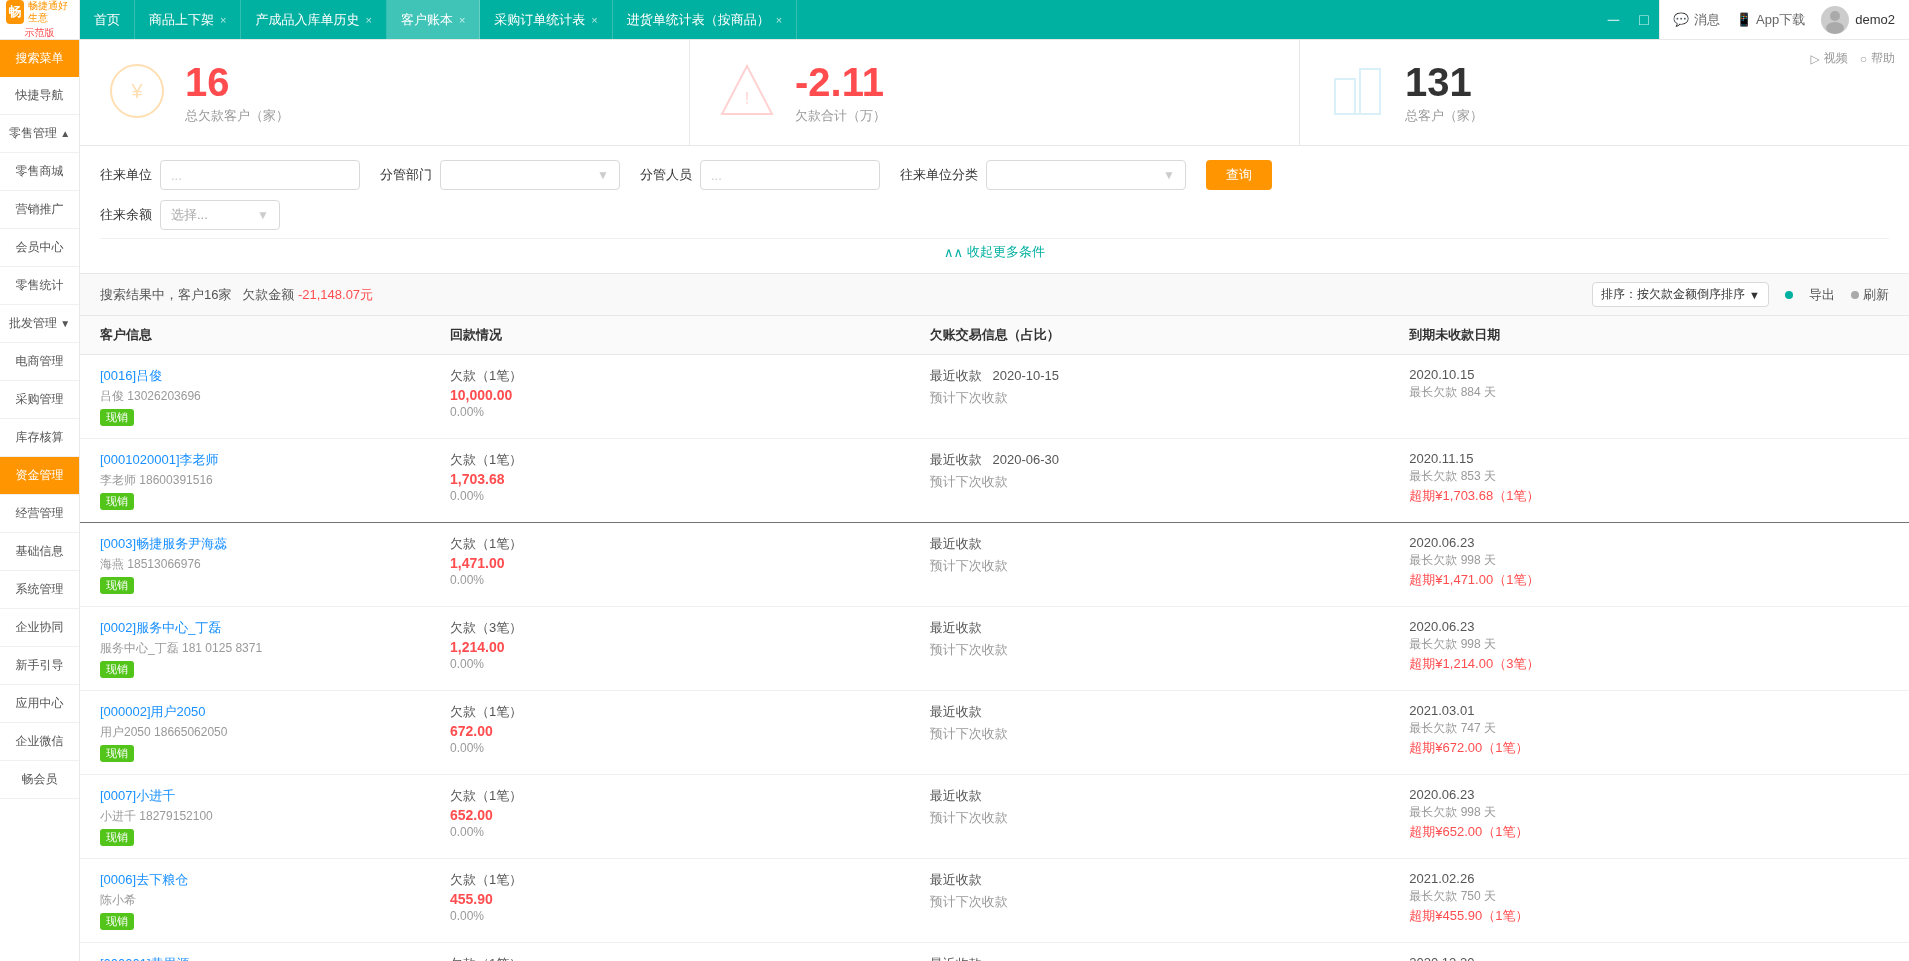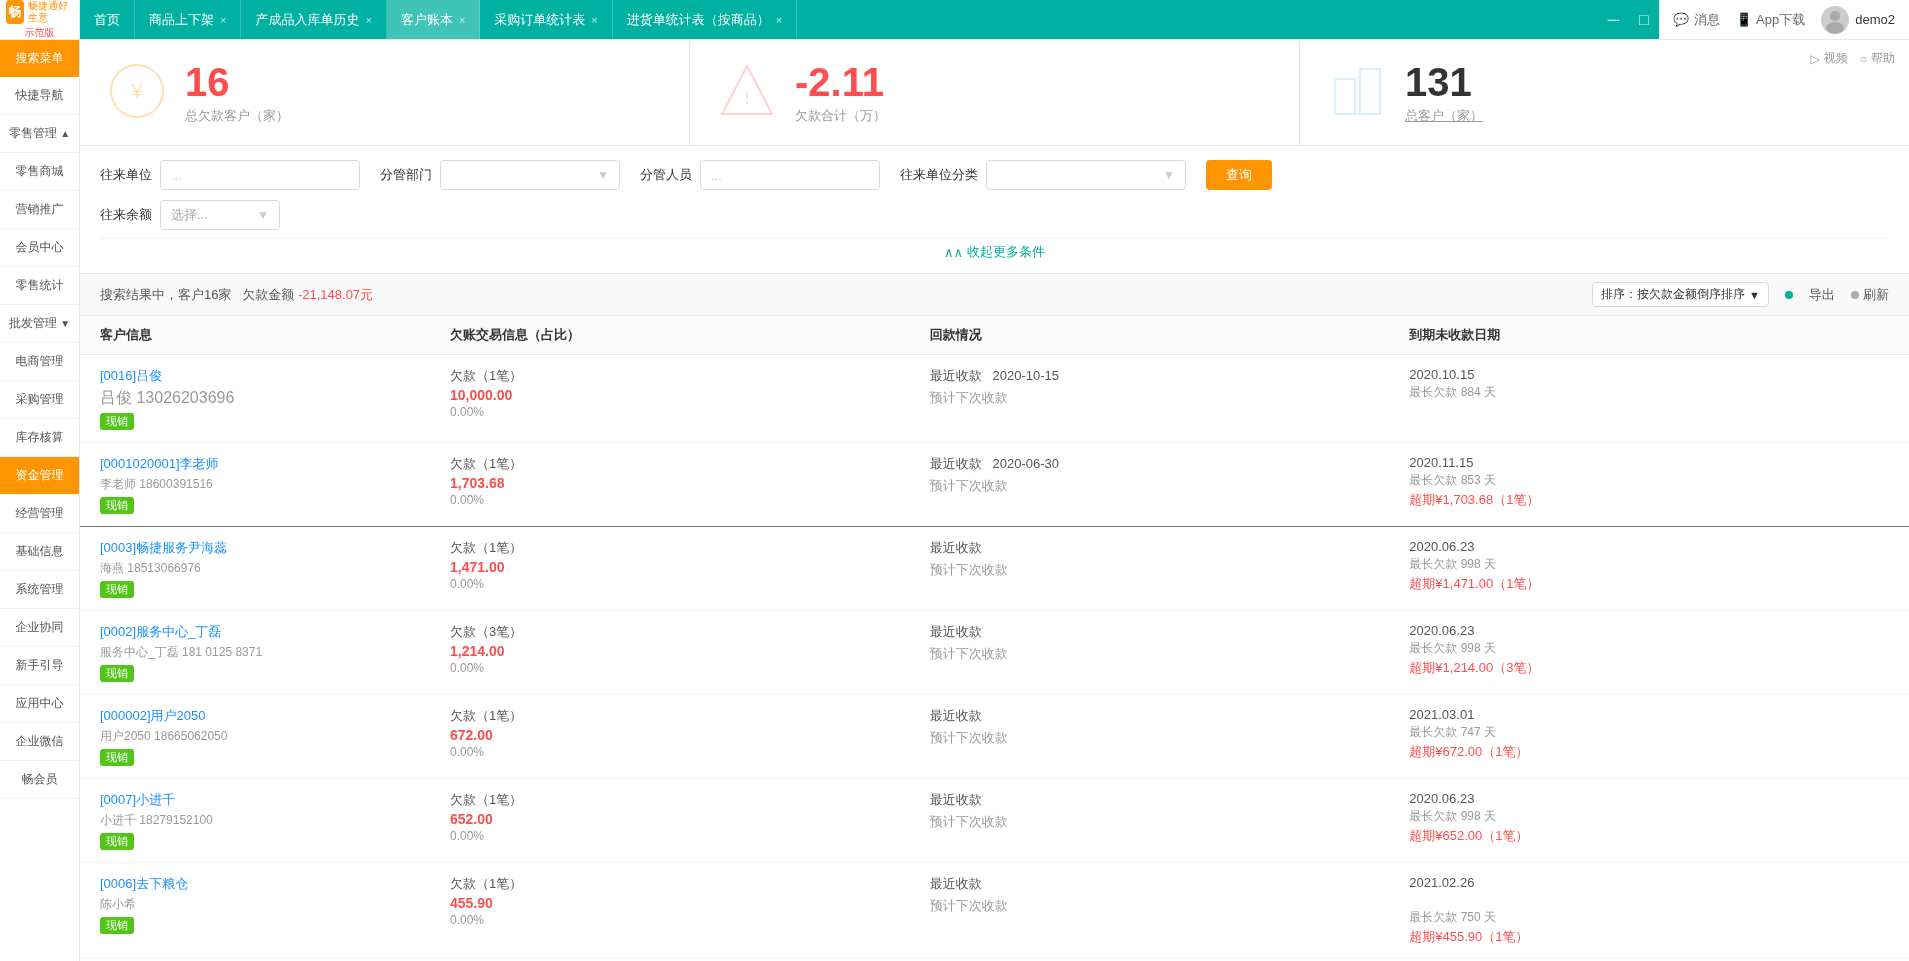--- a/index.html
+++ b/index.html
@@ -166,21 +166,21 @@
       <div style="flex:1;display:flex;align-items:center;padding:20px 30px;position:relative;">
         <div style="margin-right:20px;opacity:0.3;">
           <svg width="55" height="55" viewBox="0 0 55 55">
             <rect x="5" y="15" width="20" height="35" fill="none" stroke="#87ceeb" stroke-width="2"></rect>
             <rect x="30" y="5" width="20" height="45" fill="none" stroke="#87ceeb" stroke-width="2"></rect>
             <line x1="5" y1="50" x2="50" y2="50" stroke="#87ceeb" stroke-width="2"></line>
           </svg>
         </div>
         <div>
           <div style="font-size:40px;font-weight:bold;color:#333;font-weight:900;">131</div>
-          <div style="font-size:13px;color:#999;margin-top:2px;text-decoration:underline;">总客户（家）</div>
+          <div style="font-size:13px;color:#999;margin-top:2px;">总客户（家）</div>
         </div>
         <div style="position:absolute;top:10px;right:14px;display:flex;gap:12px;">
           <div style="display:flex;align-items:center;gap:4px;font-size:12px;color:#999;cursor:pointer;">
             <span>▷</span>
             <span>视频</span>
           </div>
           <div style="display:flex;align-items:center;gap:4px;font-size:12px;color:#999;cursor:pointer;">
             <span>○</span>
             <span>帮助</span>
           </div>
@@ -255,29 +255,29 @@
           <span style="width:8px;height:8px;border-radius:50%;background:#aaa;display:inline-block;"></span>
           <span>刷新</span>
         </div>
       </div>
     </div>
 
     <div style="background:#fff;">
 
       <div style="display:grid;grid-template-columns:350px 1fr 1fr 1fr;padding:10px 20px;background:#fafafa;border-bottom:1px solid #e8e8e8;font-size:13px;font-weight:bold;color:#333;">
         <div>客户信息</div>
+        <div>回款情况</div>
         <div>欠账交易信息（占比）</div>
-        <div>回款情况</div>
         <div>到期未收款日期</div>
       </div>
 
       <div style="display:grid;grid-template-columns:350px 1fr 1fr 1fr;padding:12px 20px;border-bottom:1px solid #f0f0f0;align-items:start;">
         <div>
           <div style="color:#1890ff;font-size:13px;cursor:pointer;">[0016]吕俊</div>
-          <div style="color:#999;font-size:16px;margin-top:3px;">吕俊 13026203696</div>
+          <div style="color:#999;font-size:12px;margin-top:3px;">吕俊 13026203696</div>
           <span style="display:inline-block;background:#52c41a;color:white;font-size:11px;padding:1px 6px;border-radius:3px;margin-top:4px;">现销</span>
         </div>
         <div>
           <div style="font-size:13px;color:#555;">欠款（1笔）</div>
           <div style="color:#ff4d4f;font-size:14px;font-weight:bold;margin-top:2px;">10,000.00</div>
           <div style="color:#999;font-size:12px;margin-top:2px;">0.00%</div>
         </div>
         <div>
           <div style="font-size:13px;color:#555;">
             <span>最近收款</span>
@@ -416,21 +416,21 @@
           <div style="font-size:13px;color:#555;">欠款（1笔）</div>
           <div style="color:#ff4d4f;font-size:14px;font-weight:bold;margin-top:2px;">455.90</div>
           <div style="color:#999;font-size:12px;margin-top:2px;">0.00%</div>
         </div>
         <div>
           <div style="font-size:13px;color:#555;">最近收款</div>
           <div style="font-size:13px;color:#999;margin-top:4px;">预计下次收款</div>
         </div>
         <div>
           <div style="font-size:13px;color:#555;">2021.02.26</div>
-          <div style="color:#999;font-size:12px;margin-top:19px;">最长欠款 750 天</div>
+          <div style="color:#999;font-size:12px;margin-top:2px;">最长欠款 750 天</div>
           <div style="color:#ff4d4f;cursor:pointer;font-size:13px;margin-top:2px;">超期¥455.90（1笔）</div>
         </div>
       </div>
 
       <div style="display:grid;grid-template-columns:350px 1fr 1fr 1fr;padding:12px 20px;border-bottom:1px solid #f0f0f0;align-items:start;">
         <div>
           <div style="color:#1890ff;font-size:13px;cursor:pointer;">[000001]黄思源</div>
 
         </div>
         <div>

